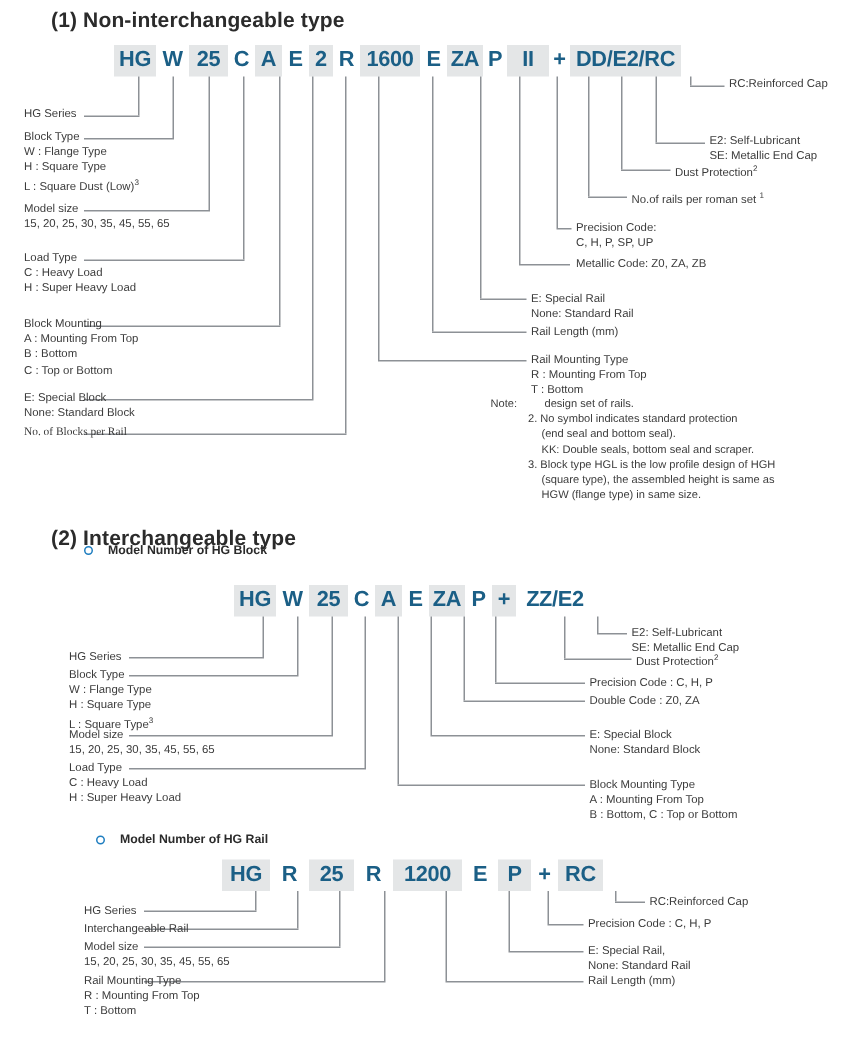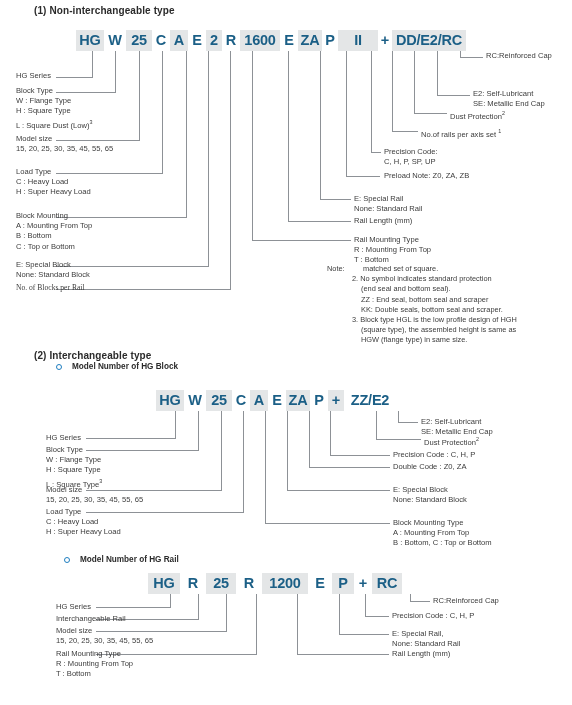--- a/index.html
+++ b/index.html
@@ -11,21 +11,21 @@
     width: 572px; height: 705px;
     position: relative;
     font-family: "Liberation Sans", sans-serif;
     color: #3b3b3b;
     overflow: hidden;
   }
   .abs { position: absolute; }
 
   
   .sec-title {
-    font-size: 10px;
+    font-size: 14px;
     font-weight: bold;
     color: #2b2b2b;
     letter-spacing: 0.1px;
     white-space: nowrap;
   }
   .sub-title {
     font-size: 8.2px;
     font-weight: bold;
     color: #2b2b2b;
     white-space: nowrap;
@@ -88,21 +88,21 @@
     <div class="code-cell shade" style="width: 26px;">25</div>
     <div class="code-cell" style="width: 18px;">C</div>
     <div class="code-cell shade" style="width: 18px;">A</div>
     <div class="code-cell" style="width: 18px;">E</div>
     <div class="code-cell shade" style="width: 16px;">2</div>
     <div class="code-cell" style="width: 18px;">R</div>
     <div class="code-cell shade" style="width: 40px;">1600</div>
     <div class="code-cell" style="width: 18px;">E</div>
     <div class="code-cell shade" style="width: 24px;">ZA</div>
     <div class="code-cell" style="width: 16px;">P</div>
-    <div class="code-cell shade" style="width: 40px;">II</div>
+    <div class="code-cell shade" style="width: 28px;">II</div>
     <div class="code-cell" style="width: 14px;">+</div>
     <div class="code-cell shade" style="width: 74px;">DD/E2/RC</div>
   </div>
 
 <div>
 
   <div class="abs ln-v" style="left:92px; top:51px; height:26px;"></div>
   <div class="abs ln-h" style="left:56px; top:77px; width:37px;"></div>
 
   <div class="abs ln-v" style="left:115px; top:51px; height:41px;"></div>
@@ -187,50 +187,49 @@
   <div class="blue">RC:Reinforced Cap</div>
 </div>
 <div class="abs lbl" style="left:473px; top:89px;">
   <div>E2: Self-Lubricant</div>
   <div>SE: Metallic End Cap</div>
 </div>
 <div class="abs lbl" style="left:450px; top:108px;">
   <div class="blue"><span>Dust Protection</span><sup>2</sup></div>
 </div>
 <div class="abs lbl" style="left:421px; top:126px;">
-  <div><span>No.of rails per axis set </span><sup>1</sup></div>
+  <div><span>No.of rails per roman set </span><sup>1</sup></div>
 </div>
 <div class="abs lbl" style="left:384px; top:147px;">
   <div class="blue">Precision Code:</div>
   <div class="blue">C, H, P, SP, UP</div>
 </div>
 <div class="abs lbl" style="left:384px; top:171px;">
-  <div>Preload Note: Z0, ZA, ZB</div>
+  <div>Metallic Code: Z0, ZA, ZB</div>
 </div>
 <div class="abs lbl" style="left:354px; top:194px;">
   <div class="blue">E: Special Rail</div>
   <div class="blue">None: Standard Rail</div>
 </div>
 <div class="abs lbl" style="left:354px; top:216px;">
   <div>Rail Length (mm)</div>
 </div>
 <div class="abs lbl" style="left:354px; top:235px;">
   <div class="blue">Rail Mounting Type</div>
   <div class="blue">R : Mounting From Top</div>
   <div class="blue">T : Bottom</div>
 </div>
 
 <div class="abs" style="left:327px; top:264px;">
   <div style="display:flex; align-items:flex-start;">
     <div class="note" style="width:25px;">Note:</div>
     <div>
-      <div class="note" style="padding-left:11px;">matched set of square.</div>
+      <div class="note" style="padding-left:11px;">design set of rails.</div>
       <div class="note">2. No symbol indicates standard protection</div>
       <div class="note" style="padding-left:9px;">(end seal and bottom seal).</div>
-      <div class="note" style="padding-left:9px;">ZZ : End seal, bottom seal and scraper</div>
       <div class="note" style="padding-left:9px;">KK: Double seals, bottom seal and scraper.</div>
       <div class="note">3. Block type HGL is the low profile design of HGH</div>
       <div class="note" style="padding-left:9px;">(square type), the assembled height is same as</div>
       <div class="note" style="padding-left:9px;">HGW (flange type) in same size.</div>
     </div>
   </div>
 </div>
 
 <div class="abs sec-title" style="left:34px; top:350px;">(2) Interchangeable type</div>
 

